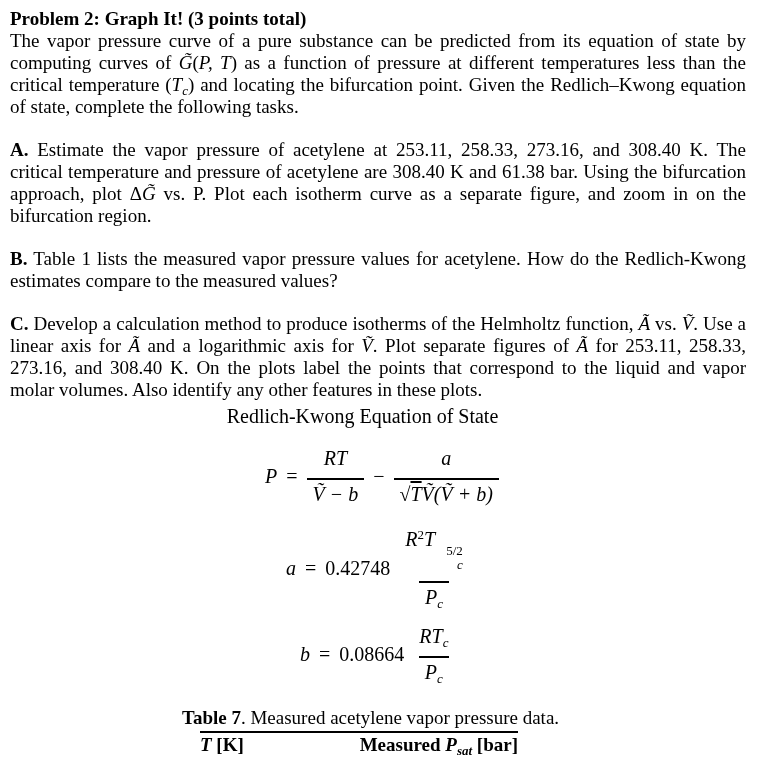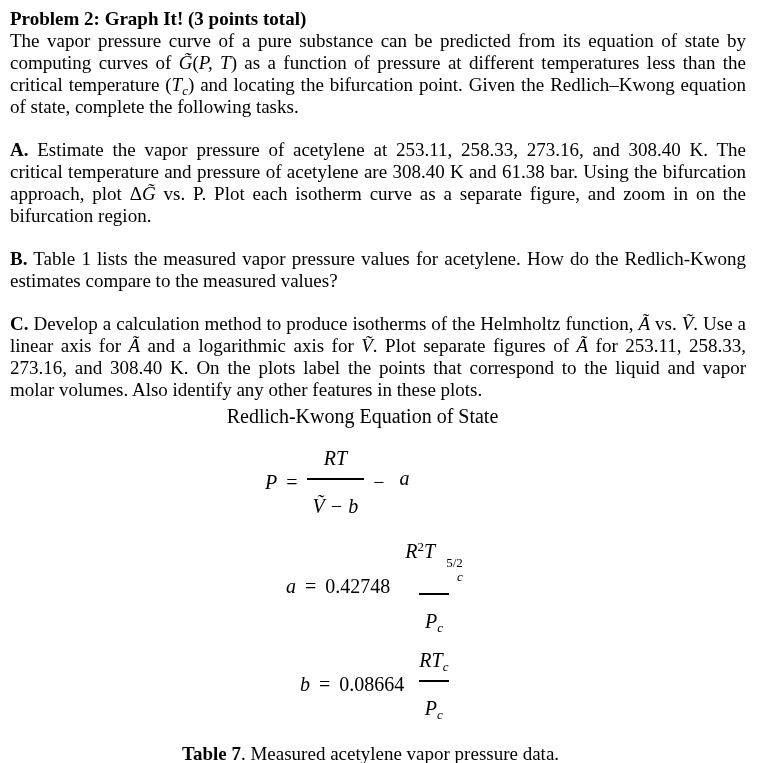--- a/index.html
+++ b/index.html
@@ -21,21 +21,21 @@
   sup { vertical-align:7px; }
 
   
   .eq-heading { text-align:center; font-weight:normal; font-size:20px; line-height:22px; margin:0 40px 0 0; }
   .equation { display:flex; align-items:center; column-gap:9px; font-size:20px; line-height:24px; }
   #eq-p { margin:19px 0 0 255px; }
   #eq-a { margin:21px 0 0 276px; }
   #eq-b { margin:15px 0 0 290px; }
   .frac { display:inline-flex; flex-direction:column; align-items:center; }
   .frac .num { padding:0 6px 8px 6px; }
-  .frac .den { border-top:2px solid #000; padding:14px 6px 0 6px; white-space:nowrap; }
+  .frac .den { border-top:2px solid #000; padding:2px 6px 0 6px; white-space:nowrap; }
   .ol { text-decoration:overline; }
   .stack { display:inline-flex; flex-direction:column; align-items:flex-end; font-size:13px; line-height:1.1; vertical-align:-9px; margin-left:11px; }
 
   
   .tbl-caption { margin:23px 0 2px 172px; }
   table.data { border-collapse:collapse; margin-left:190px; width:318px; border-top:2px solid #000; table-layout:fixed; }
   table.data th, table.data td { font-size:19px; line-height:22px; padding:1px 0 9px 0; }
   th.col-t, td.col-t { width:150px; text-align:left; padding-left:26px; }
   th.col-p, td.col-p { text-align:right; padding-right:8px; }
   thead th { border-bottom:2px solid #000; font-weight:bold; }
@@ -59,20 +59,21 @@
 <div class="equation" id="eq-p">
   <span class="v">P</span>
     <span>=</span>
     <span class="frac">
       <span class="num v">RT</span>
       <span class="den v">Ṽ − b</span>
     </span>
     <span>−</span>
     <span class="frac">
       <span class="num v">a</span>
+      <span class="den"><span>√</span><span class="ol v">T</span><span class="v">Ṽ(Ṽ + b)</span></span>
     </span>
 </div>
 
 <div class="equation" id="eq-a">
   <span class="v">a</span>
     <span>=</span>
     <span>0.42748</span>
     <span class="frac">
       <span class="num"><span class="v">R</span><sup>2</sup><span class="v">T</span><span class="stack">
           <span>5/2</span>

